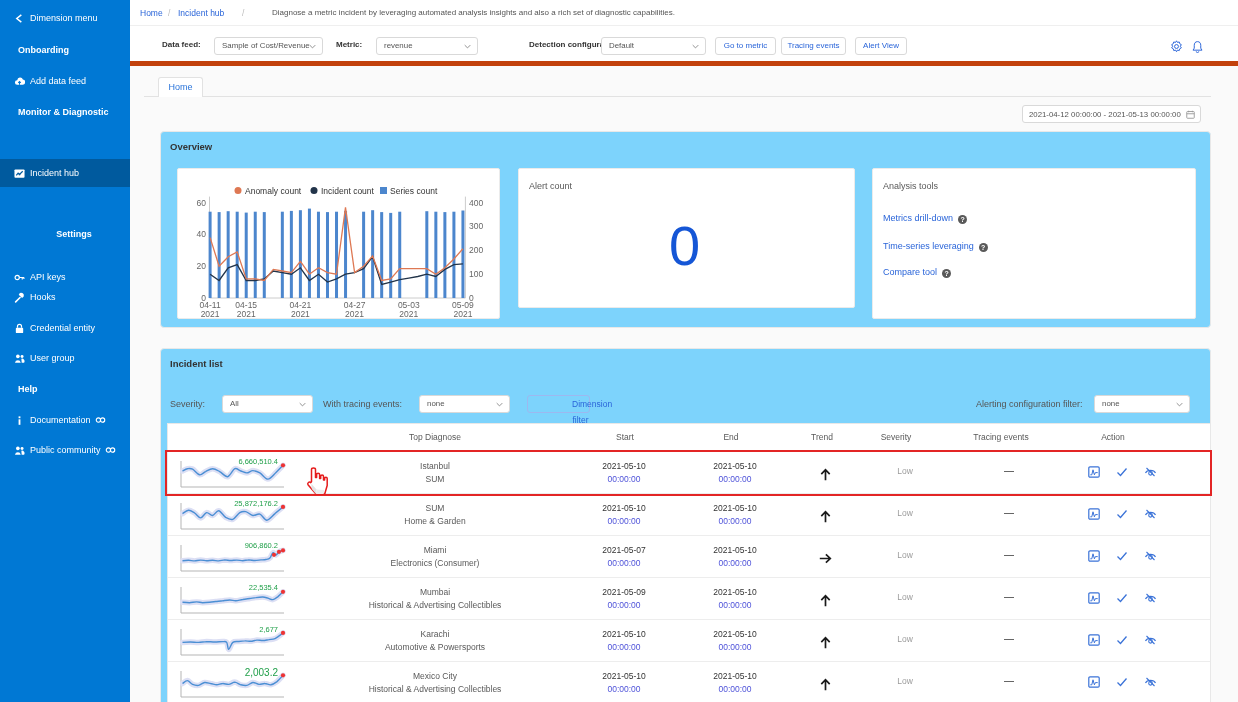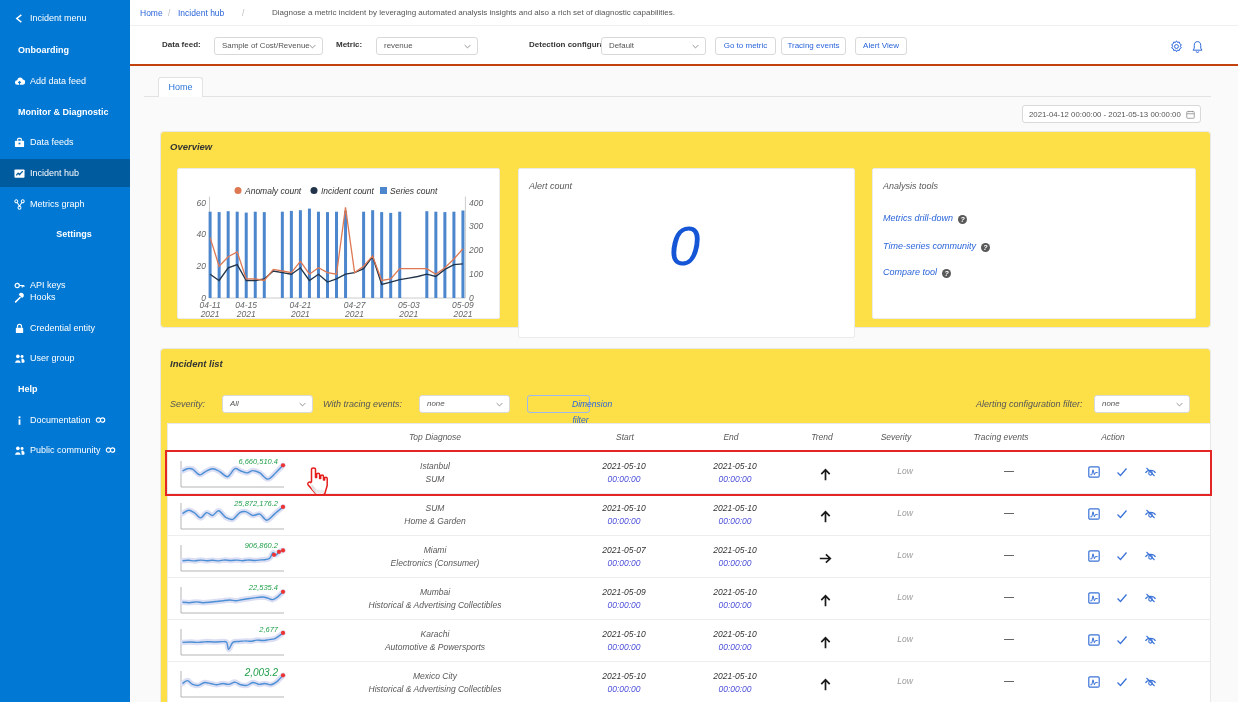--- a/index.html
+++ b/index.html
@@ -9,30 +9,30 @@
 #sidebar { position:absolute; left:0; top:0; width:130px; height:702px; background:#0078d4; color:#fff; }
 .sb-item { position:absolute; left:0; width:130px; height:28px; line-height:28px; font-size:9px; color:#fff; white-space:nowrap; }
 .sb-item .txt { position:absolute; left:30px; top:0; }
 .sb-item .ico { position:absolute; left:14px; top:9px; width:11px; height:11px; }
 .sb-head { position:absolute; left:18px; width:112px; height:28px; line-height:28px; font-size:9px; font-weight:bold; color:#fff; white-space:nowrap; }
 .sb-sel { background:#005a9e; }
 
 #main { position:absolute; left:130px; top:0; width:1108px; height:702px; background:#fafafa; }
 #crumbbar { position:absolute; left:0; top:0; width:1108px; height:26px; background:#fff; border-bottom:1px solid #efefef; font-size:8.5px; }
 #crumbbar .lnk { color:#2a65d9; }
-#toolbar { position:absolute; left:0; top:26px; width:1108px; height:40px; background:#fff; border-bottom:2px solid #c2410c; }
+#toolbar { position:absolute; left:0; top:26px; width:1108px; height:40px; background:#fff; border-bottom:5px solid #c2410c; }
 .tb-label { position:absolute; top:14px; font-size:8px; font-weight:bold; color:#333; }
 .sel { position:absolute; height:18px; border:1px solid #d9d9d9; border-radius:3px; background:#fff; font-size:7.9px; color:#555; line-height:16px; padding-left:7px; }
 .sel .chev { position:absolute; right:6px; top:6px; width:7px; height:5px; }
 .btn { position:absolute; top:39px; height:18px; border:1px solid #d9d9d9; border-radius:3px; background:#fff; font-size:8px; color:#2a65d9; line-height:16px; text-align:center; }
 
 #tabline { position:absolute; left:14px; top:96px; width:1067px; height:1px; background:#e2e2e2; }
 #tab-home { position:absolute; left:28px; top:77px; width:45px; height:20px; background:#fff; border:1px solid #e2e2e2; border-bottom:none; border-radius:3px 3px 0 0; color:#2a74da; font-size:9px; line-height:19px; text-align:center; }
 
-.card { position:absolute; background:#fde047; border:1px solid #e8e8e8; border-radius:4px;font-style:italic; }
+.card { position:absolute; background:#7dd3fc; border:1px solid #e8e8e8; border-radius:4px; }
 .panel { position:absolute; background:#fff; border:1px solid #ebebeb; border-radius:2px; }
 .cardtitle { position:absolute; font-size:9.5px; font-weight:bold; color:#333; }
 .bluelink { color:#2a65d9; font-size:9px; }
 .qmark { display:inline-block; width:9px; height:9px; border-radius:50%; background:#595959; color:#fff; font-size:7px; line-height:9px; text-align:center; font-weight:bold; vertical-align:-1px; margin-left:5px; }
 
 #tablebox { position:absolute; left:6px; top:74px; width:1044px; height:296px; border:1px solid #e8e8e8; background:#fff; }
 .th { position:absolute; top:0; height:27px; line-height:27px; font-size:8.5px; color:#595959; text-align:center; }
 .row { position:absolute; left:0; width:1042px; height:42px; border-top:1px solid #ededed; }
 .cell2 { position:absolute; text-align:center; font-size:8.5px; color:#595959; line-height:13px; top:8px; }
 .datec { position:absolute; text-align:center; font-size:8.5px; top:8px; line-height:13px; }
@@ -42,58 +42,41 @@
 .dash { position:absolute; top:13px; font-size:10px; color:#333; width:30px; text-align:center; }
 .acticons { position:absolute; top:14px; }
 </style>
 </head>
 <body>
 <div id="sidebar">
     <div class="sb-item" style="top:4px;">
       <svg class="ico" viewBox="0 0 12 12">
         <path d="M8 2 L3 6 L8 10" stroke="#fff" fill="none" stroke-width="1.6"></path>
       </svg>
-      <span class="txt">Incident menu</span>
+      <span class="txt">Dimension menu</span>
     </div>
     <div class="sb-head" style="top:36px;">Onboarding</div>
     <div class="sb-item" style="top:67px;">
       <svg class="ico" viewBox="0 0 12 12">
         <path d="M3.5 9.5 a2.5 2.5 0 0 1 0-5 a3.2 3.2 0 0 1 6.2-.6 a2.6 2.6 0 0 1-.6 5.6 z" fill="#fff"></path>
         <path d="M6 9.5 V6.2 M4.6 7.4 L6 6 l1.4 1.4" stroke="#0078d4" fill="none" stroke-width="1.1"></path>
       </svg>
       <span class="txt">Add data feed</span>
     </div>
     <div class="sb-head" style="top:98px;">Monitor &amp; Diagnostic</div>
-    <div class="sb-item" style="top:128px;">
-      <svg class="ico" viewBox="0 0 12 12">
-        <rect x="1" y="4" width="10" height="7" rx="1" fill="#fff"></rect>
-        <path d="M4 4 V2.5 a1 1 0 0 1 1-1 h2 a1 1 0 0 1 1 1 V4" stroke="#fff" fill="none" stroke-width="1.3"></path>
-        <rect x="5" y="6.2" width="2" height="1.8" fill="#0078d4"></rect>
-      </svg>
-      <span class="txt">Data feeds</span>
-    </div>
     <div class="sb-item sb-sel" style="top:159px;">
       <svg class="ico" viewBox="0 0 12 12">
         <rect x="0.5" y="1.5" width="11" height="9" rx="1" fill="#fff"></rect>
         <path d="M2.5 8 L4.5 5.5 L6 7 L9.5 3.5" stroke="#005a9e" fill="none" stroke-width="1.3"></path>
         <circle cx="6" cy="7" r="1" fill="#005a9e"></circle>
       </svg>
       <span class="txt">Incident hub</span>
     </div>
-    <div class="sb-item" style="top:190px;">
-      <svg class="ico" viewBox="0 0 12 12">
-        <circle cx="2.5" cy="2.5" r="1.6" fill="none" stroke="#fff" stroke-width="1.1"></circle>
-        <circle cx="9.5" cy="2.5" r="1.6" fill="none" stroke="#fff" stroke-width="1.1"></circle>
-        <circle cx="6" cy="9.5" r="1.6" fill="none" stroke="#fff" stroke-width="1.1"></circle>
-        <path d="M3.5 3.8 L6 7.9 M8.5 3.8 L6 7.9" stroke="#fff" stroke-width="1.1"></path>
-      </svg>
-      <span class="txt">Metrics graph</span>
-    </div>
     <div class="sb-head" style="top:220px;text-align:center;">Settings</div>
-    <div class="sb-item" style="top:271px;">
+    <div class="sb-item" style="top:263px;">
       <svg class="ico" viewBox="0 0 12 12">
         <circle cx="3.5" cy="6" r="2.3" fill="none" stroke="#fff" stroke-width="1.3"></circle>
         <path d="M5.8 6 H11 M9 6 v2.2 M10.8 6 v1.6" stroke="#fff" stroke-width="1.3"></path>
       </svg>
       <span class="txt">API keys</span>
     </div>
     <div class="sb-item" style="top:283px;">
       <svg class="ico" viewBox="0 0 12 12">
         <path d="M1.8 10.8 L6.6 6" stroke="#fff" stroke-width="1.7" stroke-linecap="round"></path>
         <path d="M5.2 3 L8.8 6.6 L10.6 4.8 Q11.2 2.6 9.6 1.4 Q8 0.3 6.4 1.2 Z" fill="#fff"></path>
@@ -239,28 +222,28 @@
           <polyline points="32.1,105.2 41.1,111.5 50.2,98.8 59.2,95.6 68.2,111.5 77.3,111.5 86.3,109.9 95.3,102.0 104.3,103.6 113.4,105.2 122.4,98.8 131.4,111.5 140.5,105.2 149.5,113.1 158.5,109.9 167.5,105.2 176.6,103.6 185.6,99.6 194.6,87.7 203.7,115.5 212.7,113.1 221.7,110.7 230.8,109.1 239.8,107.5 248.8,105.2 257.8,107.5 266.9,100.4 275.9,95.6 284.9,94.8" fill="none" stroke="#22344a" stroke-width="1.3"></polyline>
           <polyline points="32.1,68.6 41.1,97.2 50.2,87.7 59.2,82.9 68.2,109.9 77.3,109.9 86.3,111.5 95.3,100.4 104.3,102.0 113.4,103.6 122.4,92.4 131.4,105.2 140.5,98.8 149.5,103.6 158.5,105.2 167.5,38.4 176.6,103.6 185.6,97.2 194.6,86.9 203.7,111.5 212.7,109.9 221.7,99.6 230.8,99.6 239.8,99.6 248.8,99.6 257.8,105.2 266.9,98.8 275.9,90.0 284.9,79.7" fill="none" stroke="#de7853" stroke-width="1.3"></polyline>
           <circle cx="60" cy="21.5" r="3.5" fill="#de7853"></circle>
           <text x="67" y="25" font-size="8.5" fill="#333">Anomaly count</text>
           <circle cx="136" cy="21.5" r="3.5" fill="#22344a"></circle>
           <text x="143" y="25" font-size="8.5" fill="#333">Incident count</text>
           <rect x="202" y="18" width="7" height="7" fill="#4c86cd"></rect>
           <text x="212" y="25" font-size="8.5" fill="#333">Series count</text>
         </svg>
     </div>
-    <div class="panel" style="left:357px; top:36px; width:337px; height:170px;">
+    <div class="panel" style="left:357px; top:36px; width:337px; height:140px;">
       <span class="abs" style="left:10px; top:12px; font-size:9px; color:#595959;">Alert count</span>
       <div class="abs" style="left:-3px; top:44px; width:337px; text-align:center; font-size:56px; color:#1556d6;">0</div>
     </div>
     <div class="panel" style="left:711px; top:36px; width:324px; height:151px;">
       <span class="abs" style="left:10px; top:12px; font-size:9px; color:#595959;">Analysis tools</span>
       <div class="abs" style="left:10px; top:44px; font-size:9px; line-height:10px;"><span class="bluelink">Metrics drill-down</span><span class="qmark">?</span></div>
-      <div class="abs" style="left:10px; top:72px; font-size:9px; line-height:10px;"><span class="bluelink">Time-series community</span><span class="qmark">?</span></div>
+      <div class="abs" style="left:10px; top:72px; font-size:9px; line-height:10px;"><span class="bluelink">Time-series leveraging</span><span class="qmark">?</span></div>
       <div class="abs" style="left:10px; top:98px; font-size:9px; line-height:10px;"><span class="bluelink">Compare tool</span><span class="qmark">?</span></div>
     </div>
   </div>
 
   <div class="card" id="incidentcard" style="left:30px; top:348px; width:1051px; height:370px;">
     <span class="cardtitle" style="left:9px; top:9px;">Incident list</span>
     <span class="abs" style="left:9px; top:50px; font-size:9px; color:#555;">Severity:</span>
     <div class="sel" style="left:61px; top:46px; width:91px;">All<svg class="chev" viewBox="0 0 10 6">
           <path d="M1 1 L5 5 L9 1" stroke="#888" fill="none" stroke-width="1.3"></path>
         </svg></div>

